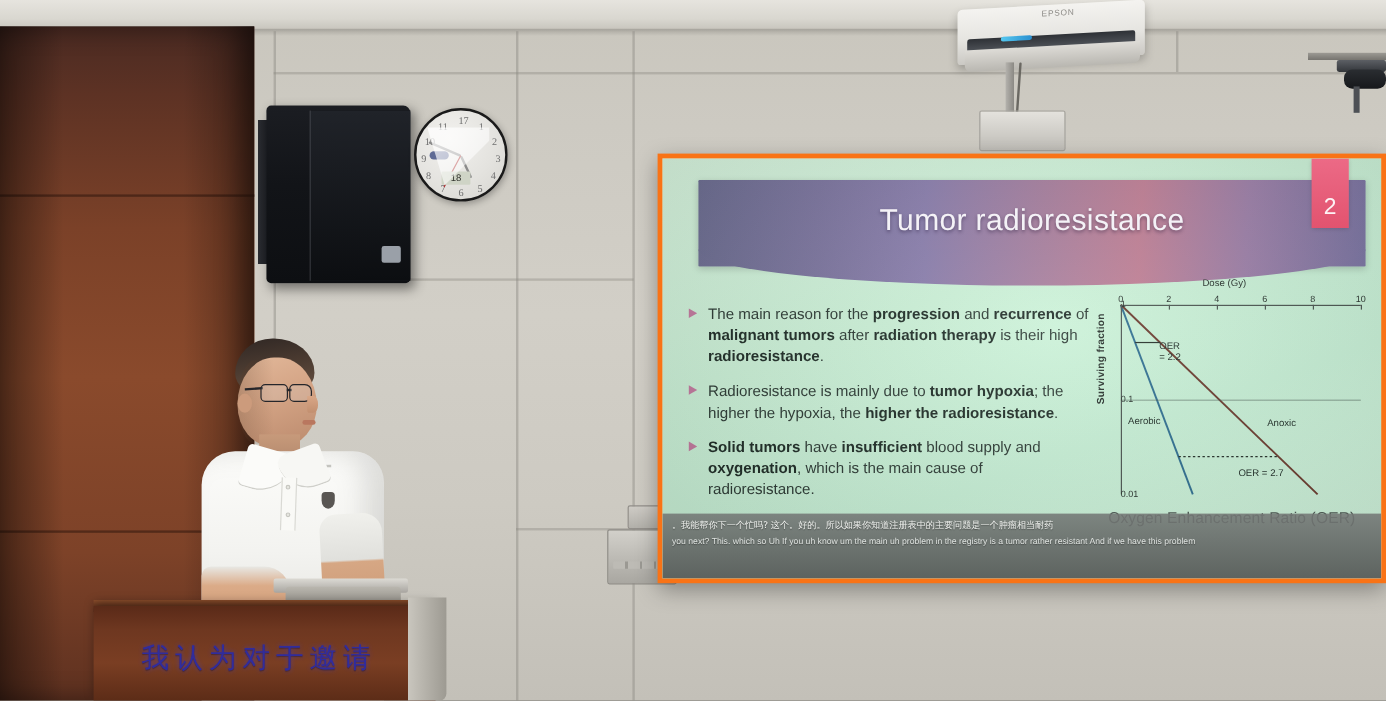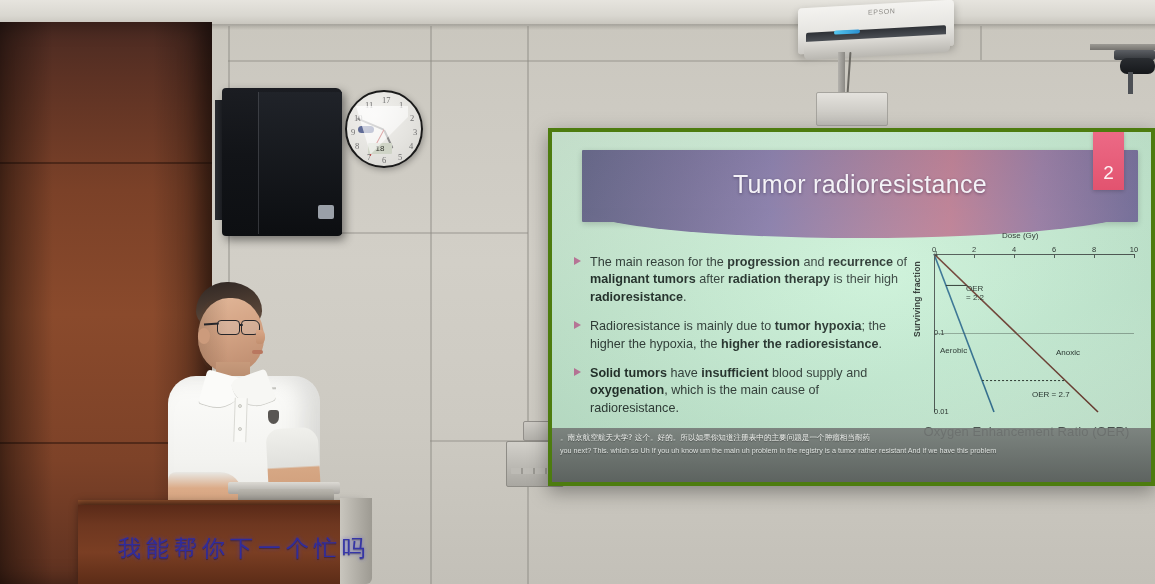--- a/index.html
+++ b/index.html
@@ -216,21 +216,21 @@
   }
   .av-btn-row {
     position:absolute; left: 511px; top: 468px; width: 48px; height: 6px;
     background: repeating-linear-gradient(90deg,#bdbbb5 0 10px, #9b9993 10px 12px);
     border-radius: 1px;
   }
 
   
   .screen-frame {
     position: absolute; left: 548px; top: 128px; width: 607px; height: 358px;
-    background: #4d7c0f;
+    background: #f97316;
     padding: 4px 4px 4px 4px;
     box-shadow: 0 6px 18px rgba(0,0,0,.35);
   }
   .slide {
     position: relative; width: 100%; height: 100%;
     background: linear-gradient(160deg, #d9f6e0 0%, #ccf2d8 35%, #c7f0d6 65%, #d2f4dd 100%);
     overflow: hidden;
   }
   
   .slide:after {
@@ -614,21 +614,21 @@
           <span>= 2.2</span>
         </div>
         <div class="lbl lbl-oer2">OER = 2.7</div>
         <div class="lbl lbl-aerobic">Aerobic</div>
         <div class="lbl lbl-anoxic">Anoxic</div>
 
         <div class="chart-caption">Oxygen Enhancement Ratio (OER)</div>
       </div>
 
       <div class="subtitle-bar">
-        <div class="sub-cn">。南京航空航天大学? 这个。好的。所以如果你知道注册表中的主要问题是一个肿瘤相当耐药</div>
+        <div class="sub-cn">。我能帮你下一个忙吗? 这个。好的。所以如果你知道注册表中的主要问题是一个肿瘤相当耐药</div>
         <div class="sub-en">you next? This. which so Uh If you uh know um the main uh problem in the registry is a tumor rather resistant And if we have this problem</div>
       </div>
 
     </div>
   </div>
 
   <div class="person">
     <div class="p-hair"></div>
     <div class="p-head"></div>
     <div class="p-face-shadow"></div>
@@ -655,15 +655,15 @@
     <div class="p-arm-l"></div>
     <div class="p-hand-l"></div>
     <div class="p-paper"></div>
   </div>
 
   <div class="podium-laptop"></div>
   <div class="podium-mic"></div>
   <div class="podium-top"></div>
   <div class="podium"></div>
   <div class="podium-side"></div>
-  <div class="podium-mark">我能帮你下一个忙吗</div>
+  <div class="podium-mark">我认为对于邀请</div>
 
 </div>
 
 </body></html>

